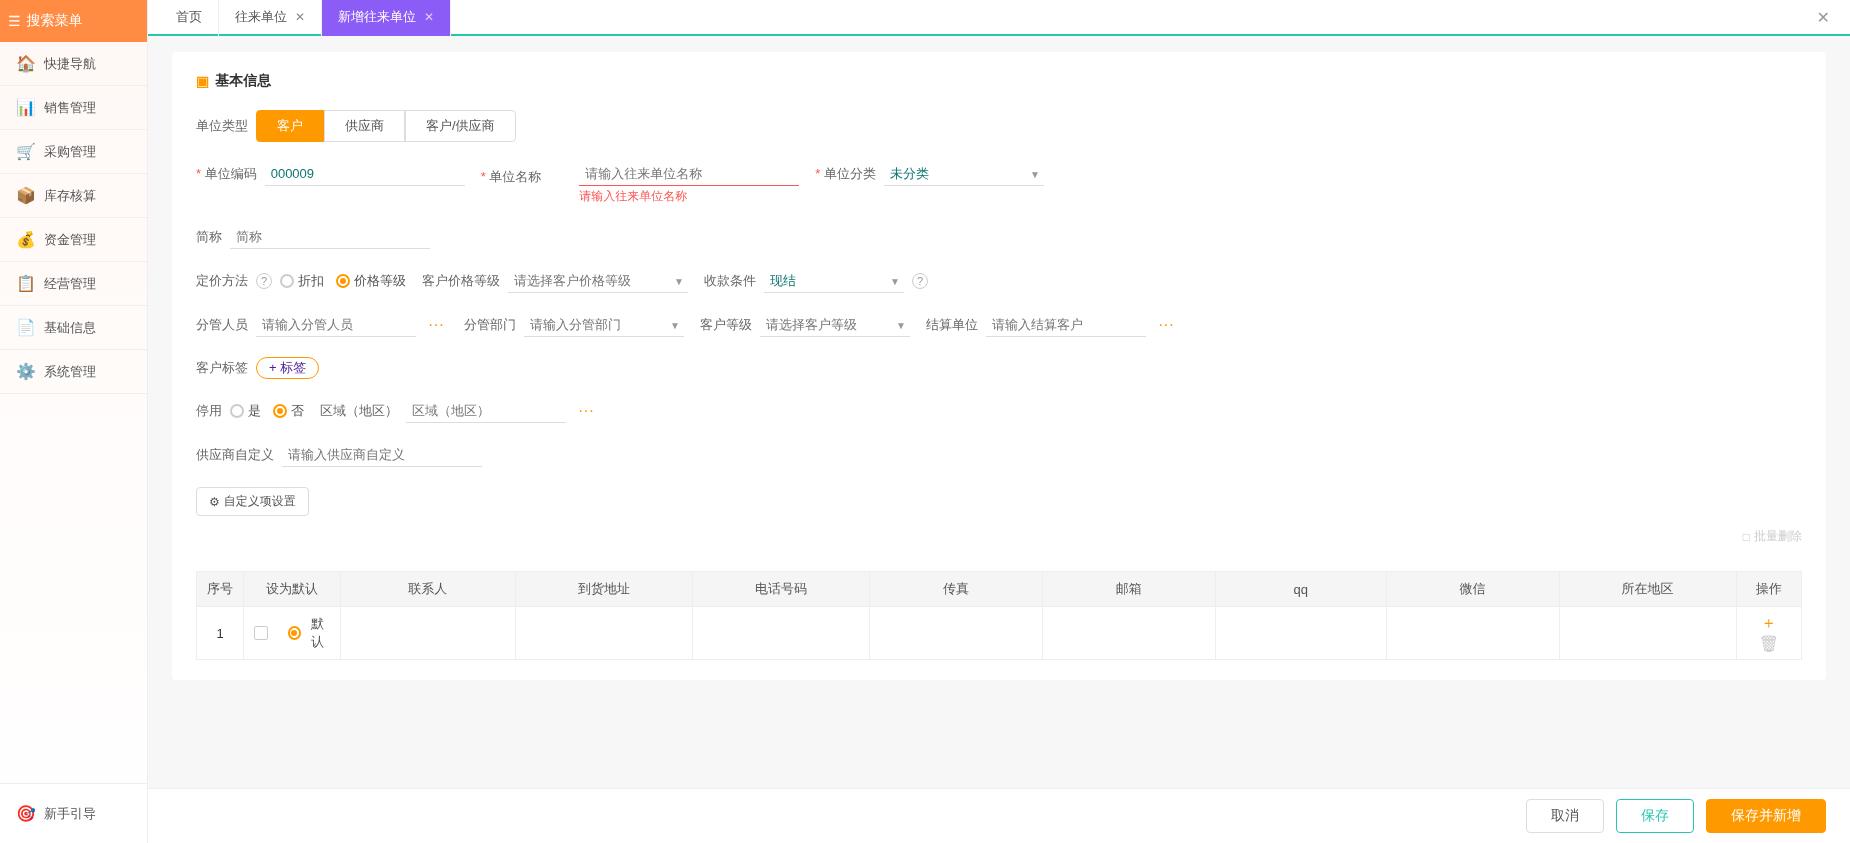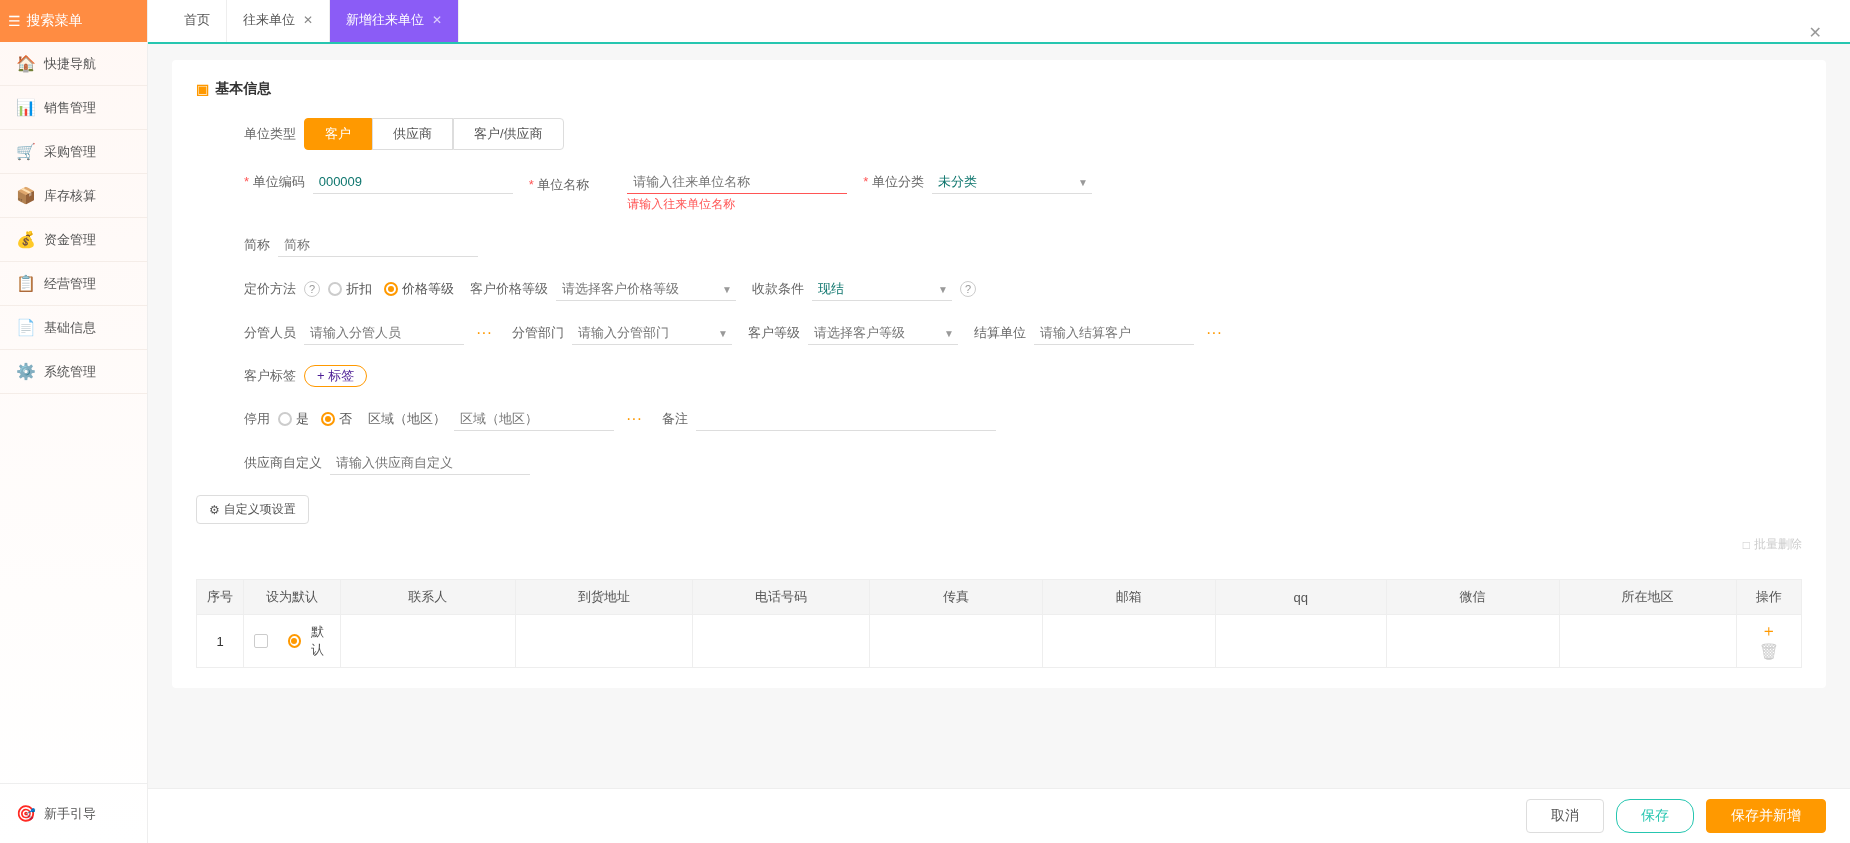--- a/index.html
+++ b/index.html
@@ -47,25 +47,25 @@
     .main {
       flex: 1;
       display: flex;
       flex-direction: column;
       overflow: hidden;
     }
 
     
     .tab-bar {
       display: flex;
-      align-items: flex-end;
+      align-items: center;
       background: #fff;
       border-bottom: 2px solid #26c6b0;
-      height: 44px;
-      padding: 0 20px;
+      height: 36px;
+      padding: 0 12px;
       gap: 0;
       flex-shrink: 0;
     }
     .tab {
       padding: 0 16px;
       height: 44px;
       display: flex;
       align-items: center;
       gap: 6px;
       cursor: pointer;
@@ -118,21 +118,20 @@
       gap: 6px;
     }
 
     
     .form-row {
       display: flex;
       align-items: center;
       margin-bottom: 20px;
       flex-wrap: wrap;
       gap: 16px;
-      margin-left: 48px;
     }
     .form-group {
       display: flex;
       align-items: center;
       gap: 8px;
     }
     .form-label {
       color: #666;
       white-space: nowrap;
       font-size: 13px;
@@ -314,21 +313,21 @@
       cursor: pointer;
       border-radius: 4px;
     }
     .btn-save {
       padding: 7px 24px;
       border: 1px solid #26c6b0;
       background: white;
       color: #26c6b0;
       font-size: 14px;
       cursor: pointer;
-      border-radius: 14px;
+      border-radius: 4px;
     }
     .btn-save-new {
       padding: 7px 24px;
       border: 1px solid #f90;
       background: #f90;
       color: white;
       font-size: 14px;
       cursor: pointer;
       border-radius: 4px;
     }
@@ -569,24 +568,20 @@
             </label>
           </div>
         </div>
 
         <div class="form-group">
           <span class="form-label">区域（地区）</span>
           <input class="form-input" type="text" placeholder="区域（地区）" style="width: 160px; color: rgb(153, 153, 153);">
           <span class="more-dots">···</span>
         </div>
 
-        <div class="form-group">
-          <span class="form-label">备注</span>
-          <input class="form-input" type="text" style="width: 300px;">
-        </div>
       </div>
 
       <div class="form-row">
         <div class="form-group">
           <span class="form-label">供应商自定义</span>
           <input class="form-input" type="text" placeholder="请输入供应商自定义" style="width: 200px; color: rgb(153, 153, 153);">
         </div>
       </div>
 
       <div style="margin-bottom:12px;">

